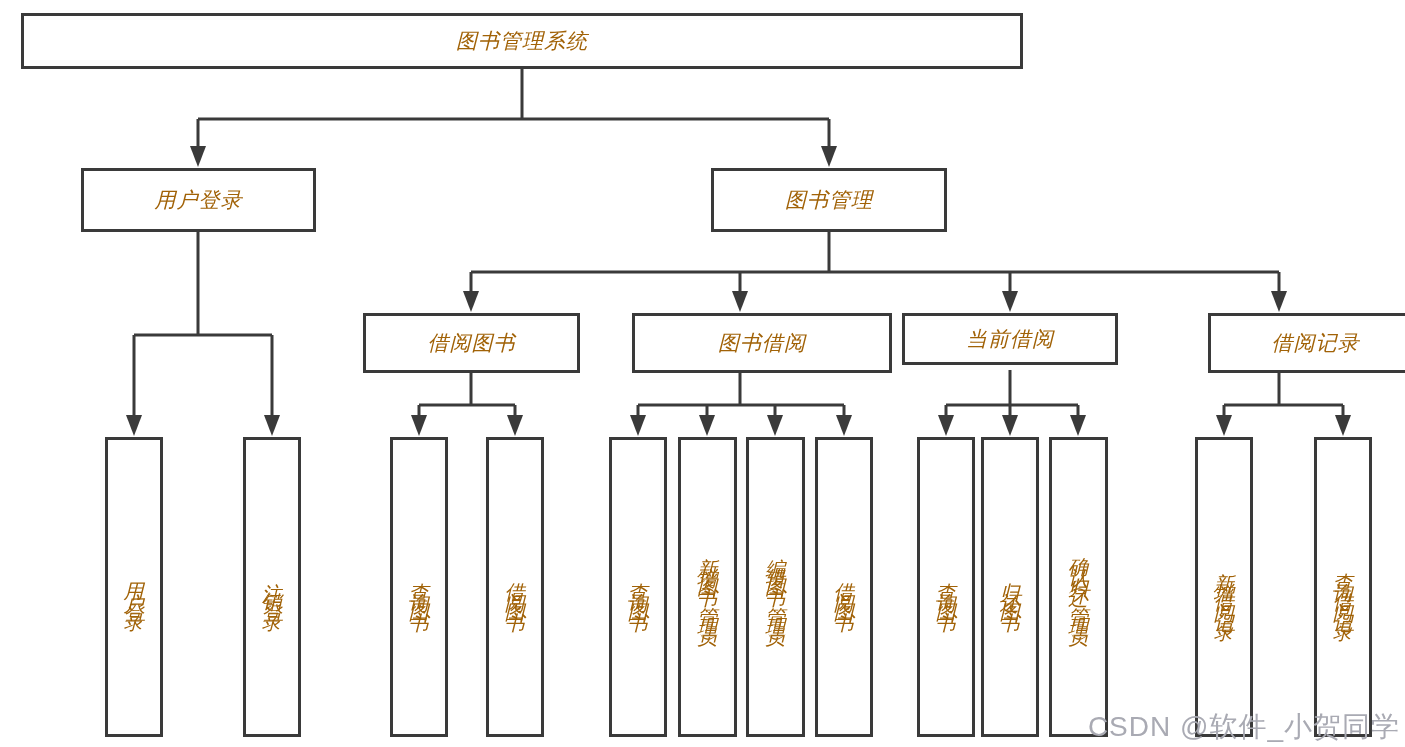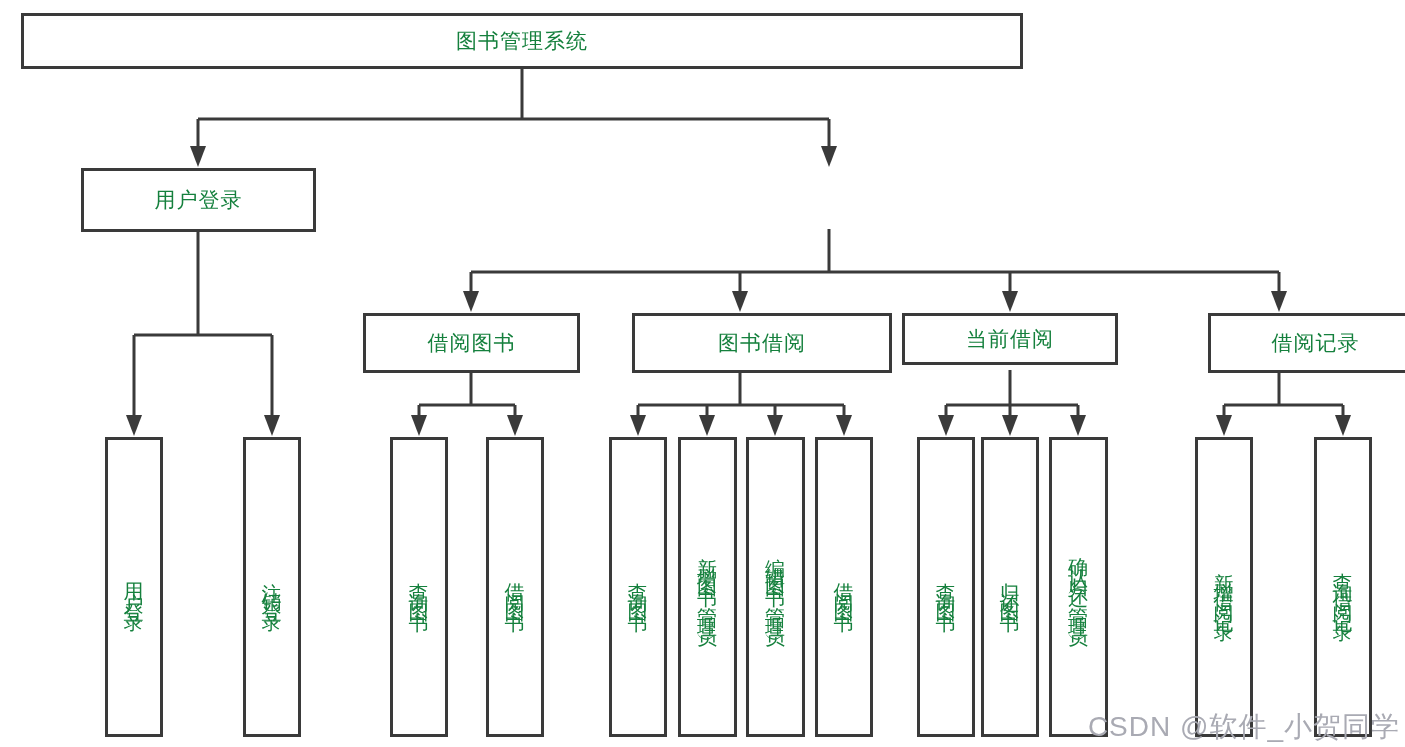--- a/index.html
+++ b/index.html
@@ -10,21 +10,22 @@
     font-family:"Liberation Sans", sans-serif;
     overflow:hidden;
   }
   .canvas svg{position:absolute;left:0;top:0;pointer-events:none;}
   .node{
     position:absolute;
     box-sizing:border-box;
     border:3px solid #3a3a3a;
     background:#ffffff;
     display:flex;align-items:center;justify-content:center;
-    color:#15803d;
+    color:#a16207;
+    font-style:italic;
   }
   .hbox{font-size:21px;letter-spacing:1px;}
   .vbox .vtext{
     writing-mode:vertical-lr;
     text-orientation:mixed;
     font-size:20px;
     letter-spacing:10px;
     line-height:1;
     white-space:nowrap;
   }
@@ -71,20 +72,21 @@
       <polygon points="1002,415 1018,415 1010,436"></polygon>
       <polygon points="1070,415 1086,415 1078,436"></polygon>
       <polygon points="1216,415 1232,415 1224,436"></polygon>
       <polygon points="1335,415 1351,415 1343,436"></polygon>
     </g>
   </svg>
 
   <div class="node hbox" style="left:21px;top:13px;width:1002px;height:56px">图书管理系统</div>
 
   <div class="node hbox" style="left:81px;top:168px;width:235px;height:64px">用户登录</div>
+  <div class="node hbox" style="left:711px;top:168px;width:236px;height:64px">图书管理</div>
 
   <div class="node hbox" style="left:363px;top:313px;width:217px;height:60px">借阅图书</div>
   <div class="node hbox" style="left:632px;top:313px;width:260px;height:60px">图书借阅</div>
   <div class="node hbox" style="left:902px;top:313px;width:216px;height:52px">当前借阅</div>
   <div class="node hbox" style="left:1208px;top:313px;width:215px;height:60px">借阅记录</div>
 
   <div class="node vbox" style="left:105px;top:437px;width:58px;height:300px">
     <span class="vtext">用户登录</span>
   </div>
   <div class="node vbox" style="left:243px;top:437px;width:58px;height:300px">

